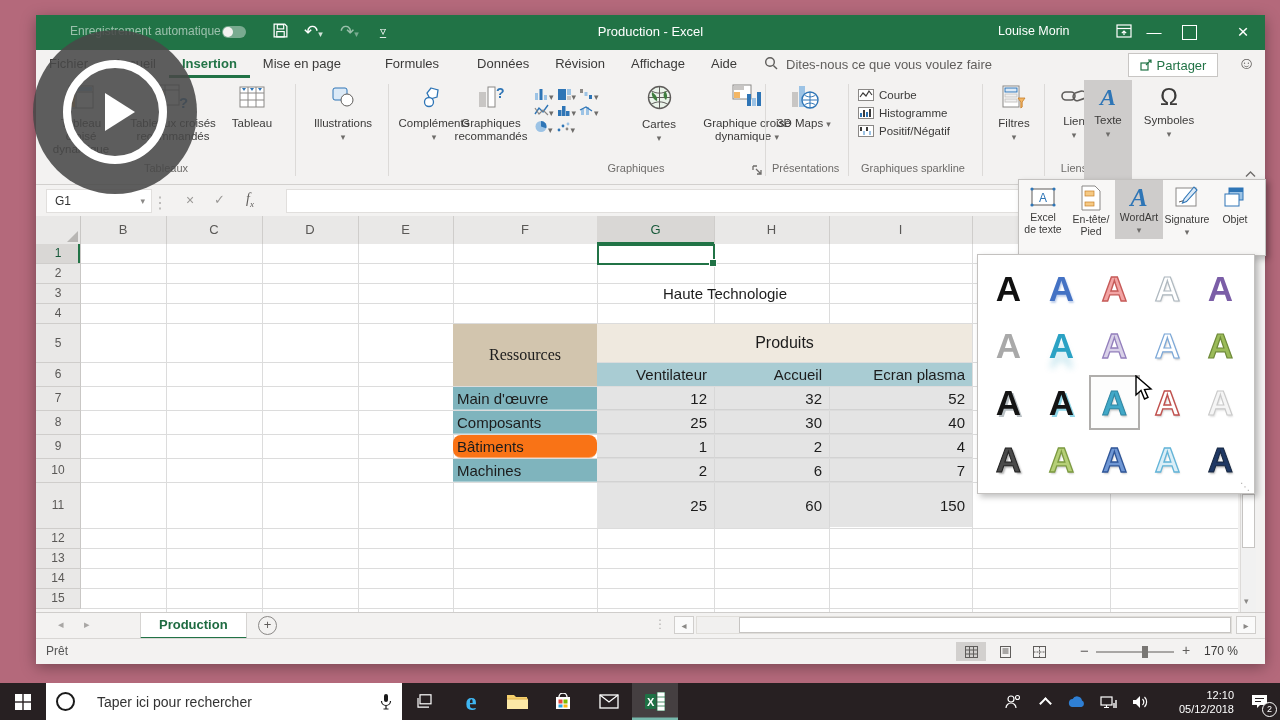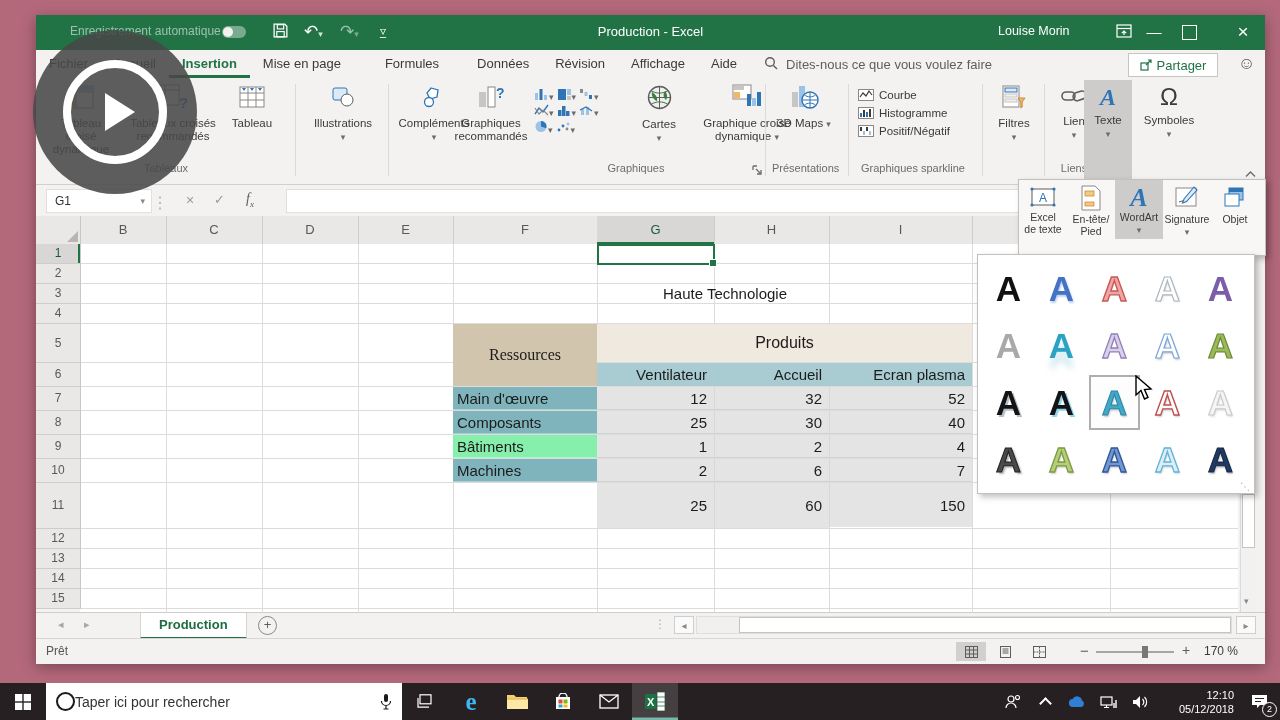--- a/index.html
+++ b/index.html
@@ -419,21 +419,21 @@
   <div class="cell" style="left:600px;top:285px;width:250px;height:18px;text-align:center;">Haute Technologie</div>
 
   <div class="cell" style="left:453px;top:324px;width:144px;height:62px;background:#d2c5ae;display:flex;align-items:center;justify-content:center;font-size:16px;font-family:Liberation Serif, serif;">Ressources</div>
   <div class="cell" style="left:597px;top:324px;width:375px;height:38px;background:#efe9df;display:flex;align-items:center;justify-content:center;font-size:16px;">Produits</div>
   <div class="cell num" style="left:597px;top:363px;width:117px;height:23px;line-height:23px;background:#a9ccd3;">Ventilateur</div>
   <div class="cell num" style="left:714px;top:363px;width:115px;height:23px;line-height:23px;background:#a9ccd3;">Accueil</div>
   <div class="cell num" style="left:829px;top:363px;width:143px;height:23px;line-height:23px;background:#a9ccd3;">Ecran plasma</div>
 
   <div class="cell" style="left:453px;top:387px;width:144px;height:23px;line-height:23px;background:#7fb4bd;padding-left:4px;box-sizing:border-box;border-bottom:1px solid rgba(255,255,255,.35);">Main d'œuvre</div>
   <div class="cell" style="left:453px;top:411px;width:144px;height:23px;line-height:23px;background:#7fb4bd;padding-left:4px;box-sizing:border-box;border-bottom:1px solid rgba(255,255,255,.35);">Composants</div>
-  <div class="cell" style="left:453px;top:435px;width:144px;height:23px;line-height:23px;background:#86efac;padding-left:4px;box-sizing:border-box;border-bottom:1px solid rgba(255,255,255,.35);">Bâtiments</div>
+  <div class="cell" style="left:453px;top:435px;width:144px;height:23px;line-height:23px;background:#f97316;padding-left:4px;box-sizing:border-box;border-bottom:1px solid rgba(255,255,255,.35);border-radius:8px;">Bâtiments</div>
   <div class="cell" style="left:453px;top:459px;width:144px;height:23px;line-height:23px;background:#7fb4bd;padding-left:4px;box-sizing:border-box;border-bottom:1px solid rgba(255,255,255,.35);">Machines</div>
 
   <div class="cell num" style="left:597px;top:387px;width:117px;height:23px;line-height:23px;background:#e4e4e4;border-bottom:1px solid #d2d2d2;">12</div>
   <div class="cell num" style="left:714px;top:387px;width:115px;height:23px;line-height:23px;background:#e4e4e4;border-bottom:1px solid #d2d2d2;border-left:1px solid #d8d8d8;box-sizing:border-box;">32</div>
   <div class="cell num" style="left:829px;top:387px;width:143px;height:23px;line-height:23px;background:#e4e4e4;border-bottom:1px solid #d2d2d2;border-left:1px solid #d8d8d8;box-sizing:border-box;">52</div>
   <div class="cell num" style="left:597px;top:411px;width:117px;height:23px;line-height:23px;background:#e4e4e4;border-bottom:1px solid #d2d2d2;">25</div>
   <div class="cell num" style="left:714px;top:411px;width:115px;height:23px;line-height:23px;background:#e4e4e4;border-bottom:1px solid #d2d2d2;border-left:1px solid #d8d8d8;box-sizing:border-box;">30</div>
   <div class="cell num" style="left:829px;top:411px;width:143px;height:23px;line-height:23px;background:#e4e4e4;border-bottom:1px solid #d2d2d2;border-left:1px solid #d8d8d8;box-sizing:border-box;">40</div>
   <div class="cell num" style="left:597px;top:435px;width:117px;height:23px;line-height:23px;background:#e4e4e4;border-bottom:1px solid #d2d2d2;">1</div>
   <div class="cell num" style="left:714px;top:435px;width:115px;height:23px;line-height:23px;background:#e4e4e4;border-bottom:1px solid #d2d2d2;border-left:1px solid #d8d8d8;box-sizing:border-box;">2</div>
@@ -575,21 +575,21 @@
 
   <div class="taskbar">
     <div class="tbicon">
       <svg width="16" height="16" viewBox="0 0 16 16">
           <rect x="0" y="0" width="7.3" height="7.3" fill="#fff"></rect>
           <rect x="8.7" y="0" width="7.3" height="7.3" fill="#fff"></rect>
           <rect x="0" y="8.7" width="7.3" height="7.3" fill="#fff"></rect>
           <rect x="8.7" y="8.7" width="7.3" height="7.3" fill="#fff"></rect>
         </svg>
     </div>
-    <div style="width:336px;background:#fff;display:flex;align-items:center;padding:4px 10px;gap:0;">
+    <div style="width:336px;background:#fff;display:flex;align-items:center;padding:4px 10px;gap:22px;">
       <span style="width:15px;height:15px;border:2.2px solid #1a1a1a;border-radius:50%;display:inline-block;"></span>
       <span style="color:#333;font-size:14px;flex:1;">Taper ici pour rechercher</span>
       <svg width="12" height="17" viewBox="0 0 12 17">
           <rect x="4" y="1" width="4" height="8" rx="2" fill="#1a1a1a"></rect>
           <path d="M1.5 8a4.5 4.5 0 0 0 9 0M6 12.5v3M3.5 16h5" stroke="#1a1a1a" stroke-width="1.2" fill="none"></path>
         </svg>
     </div>
     <div class="tbicon">
       <svg width="17" height="15" viewBox="0 0 17 15">
           <rect x="3" y="0.8" width="11" height="9" fill="none" stroke="#fff" stroke-width="1.2"></rect>

